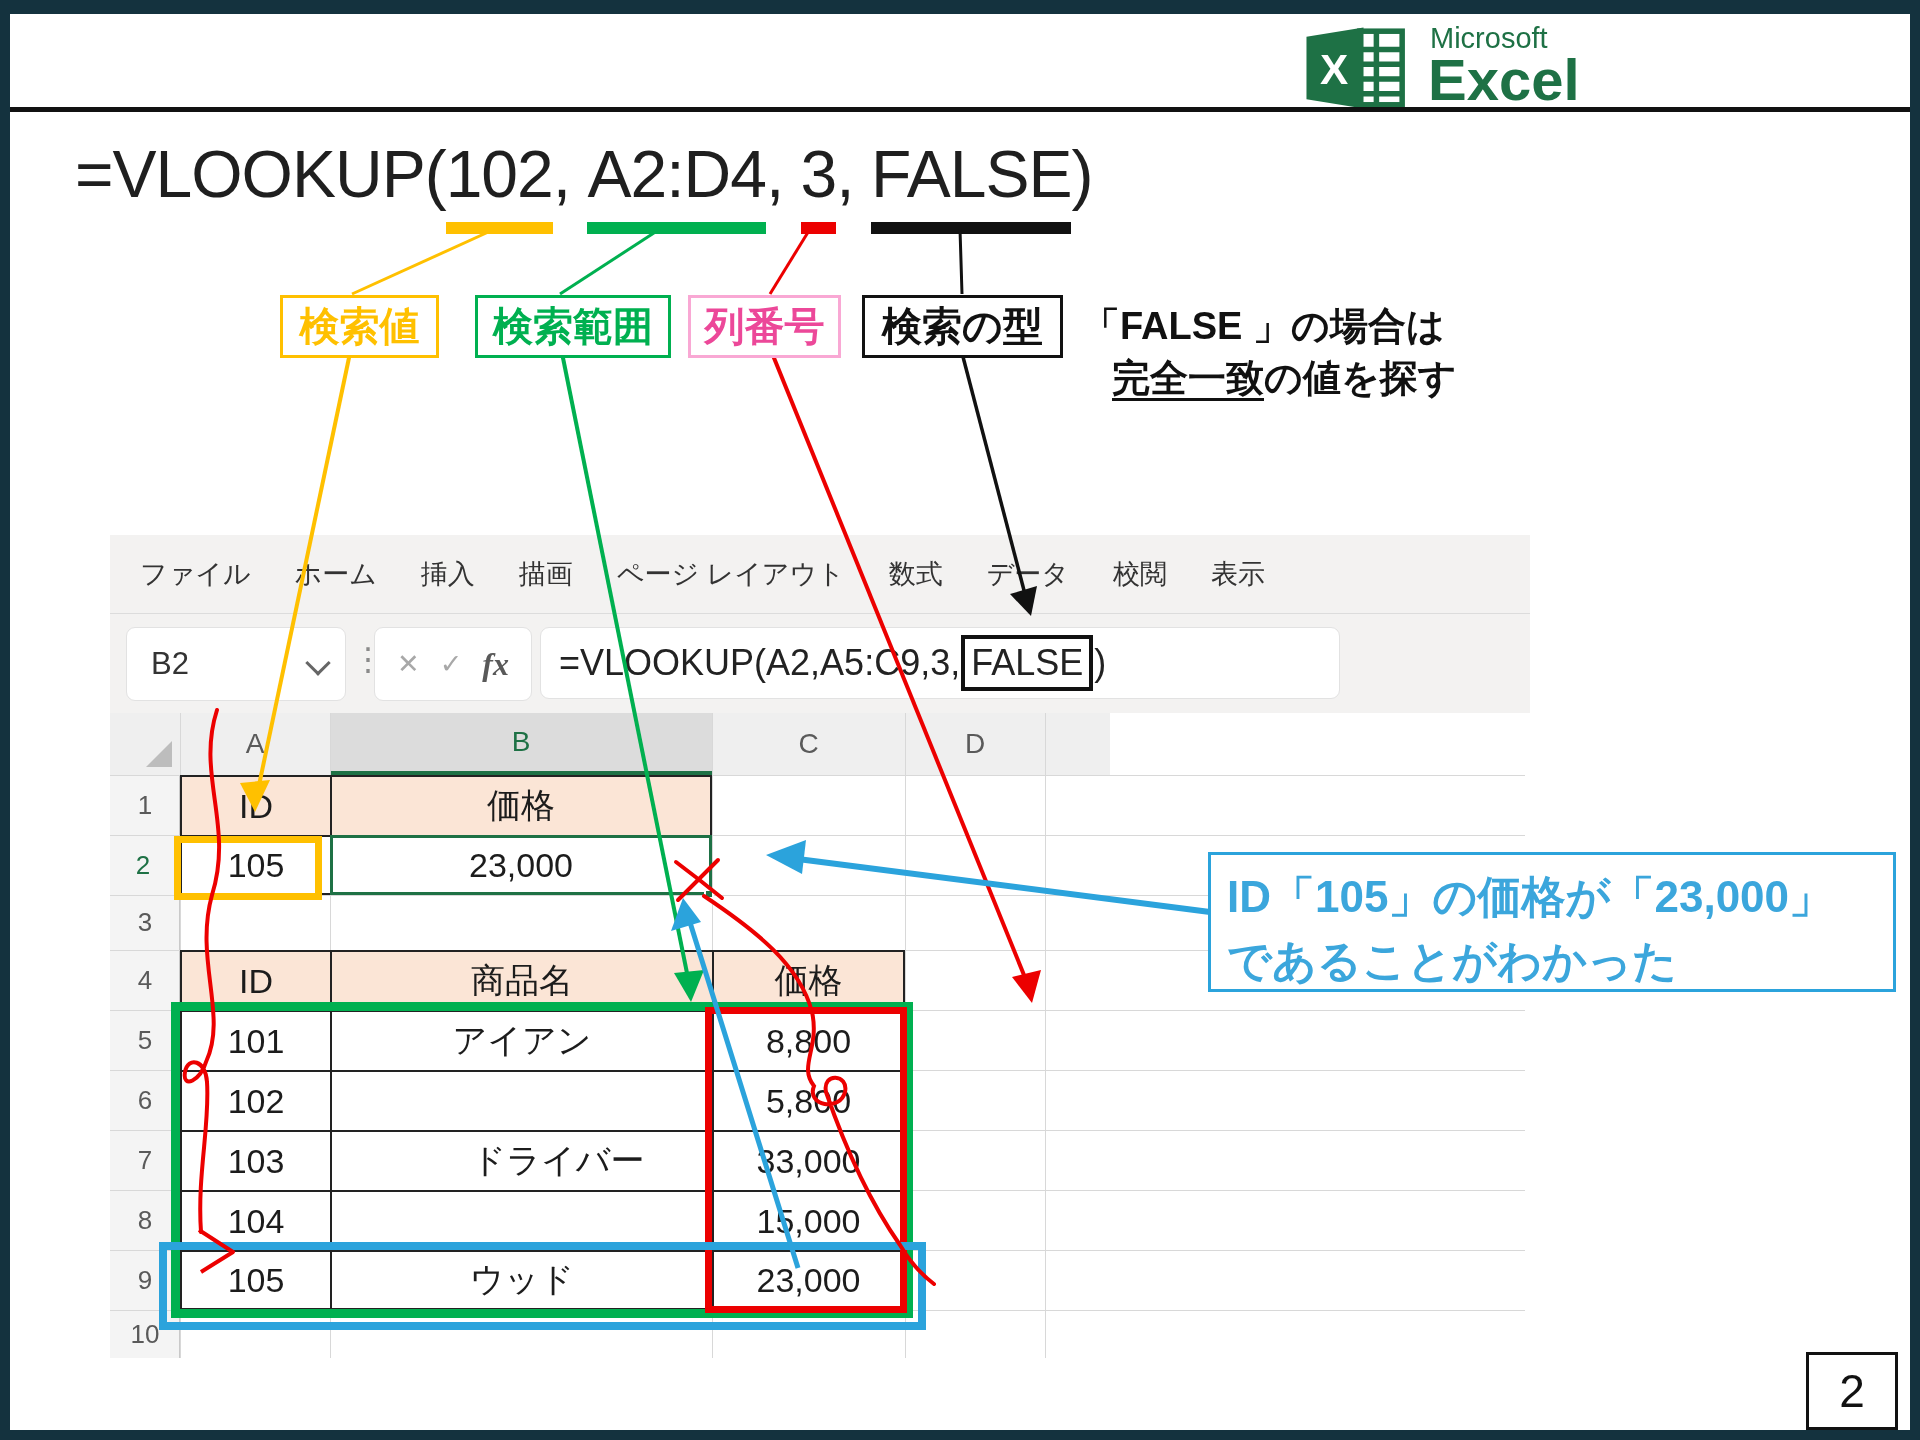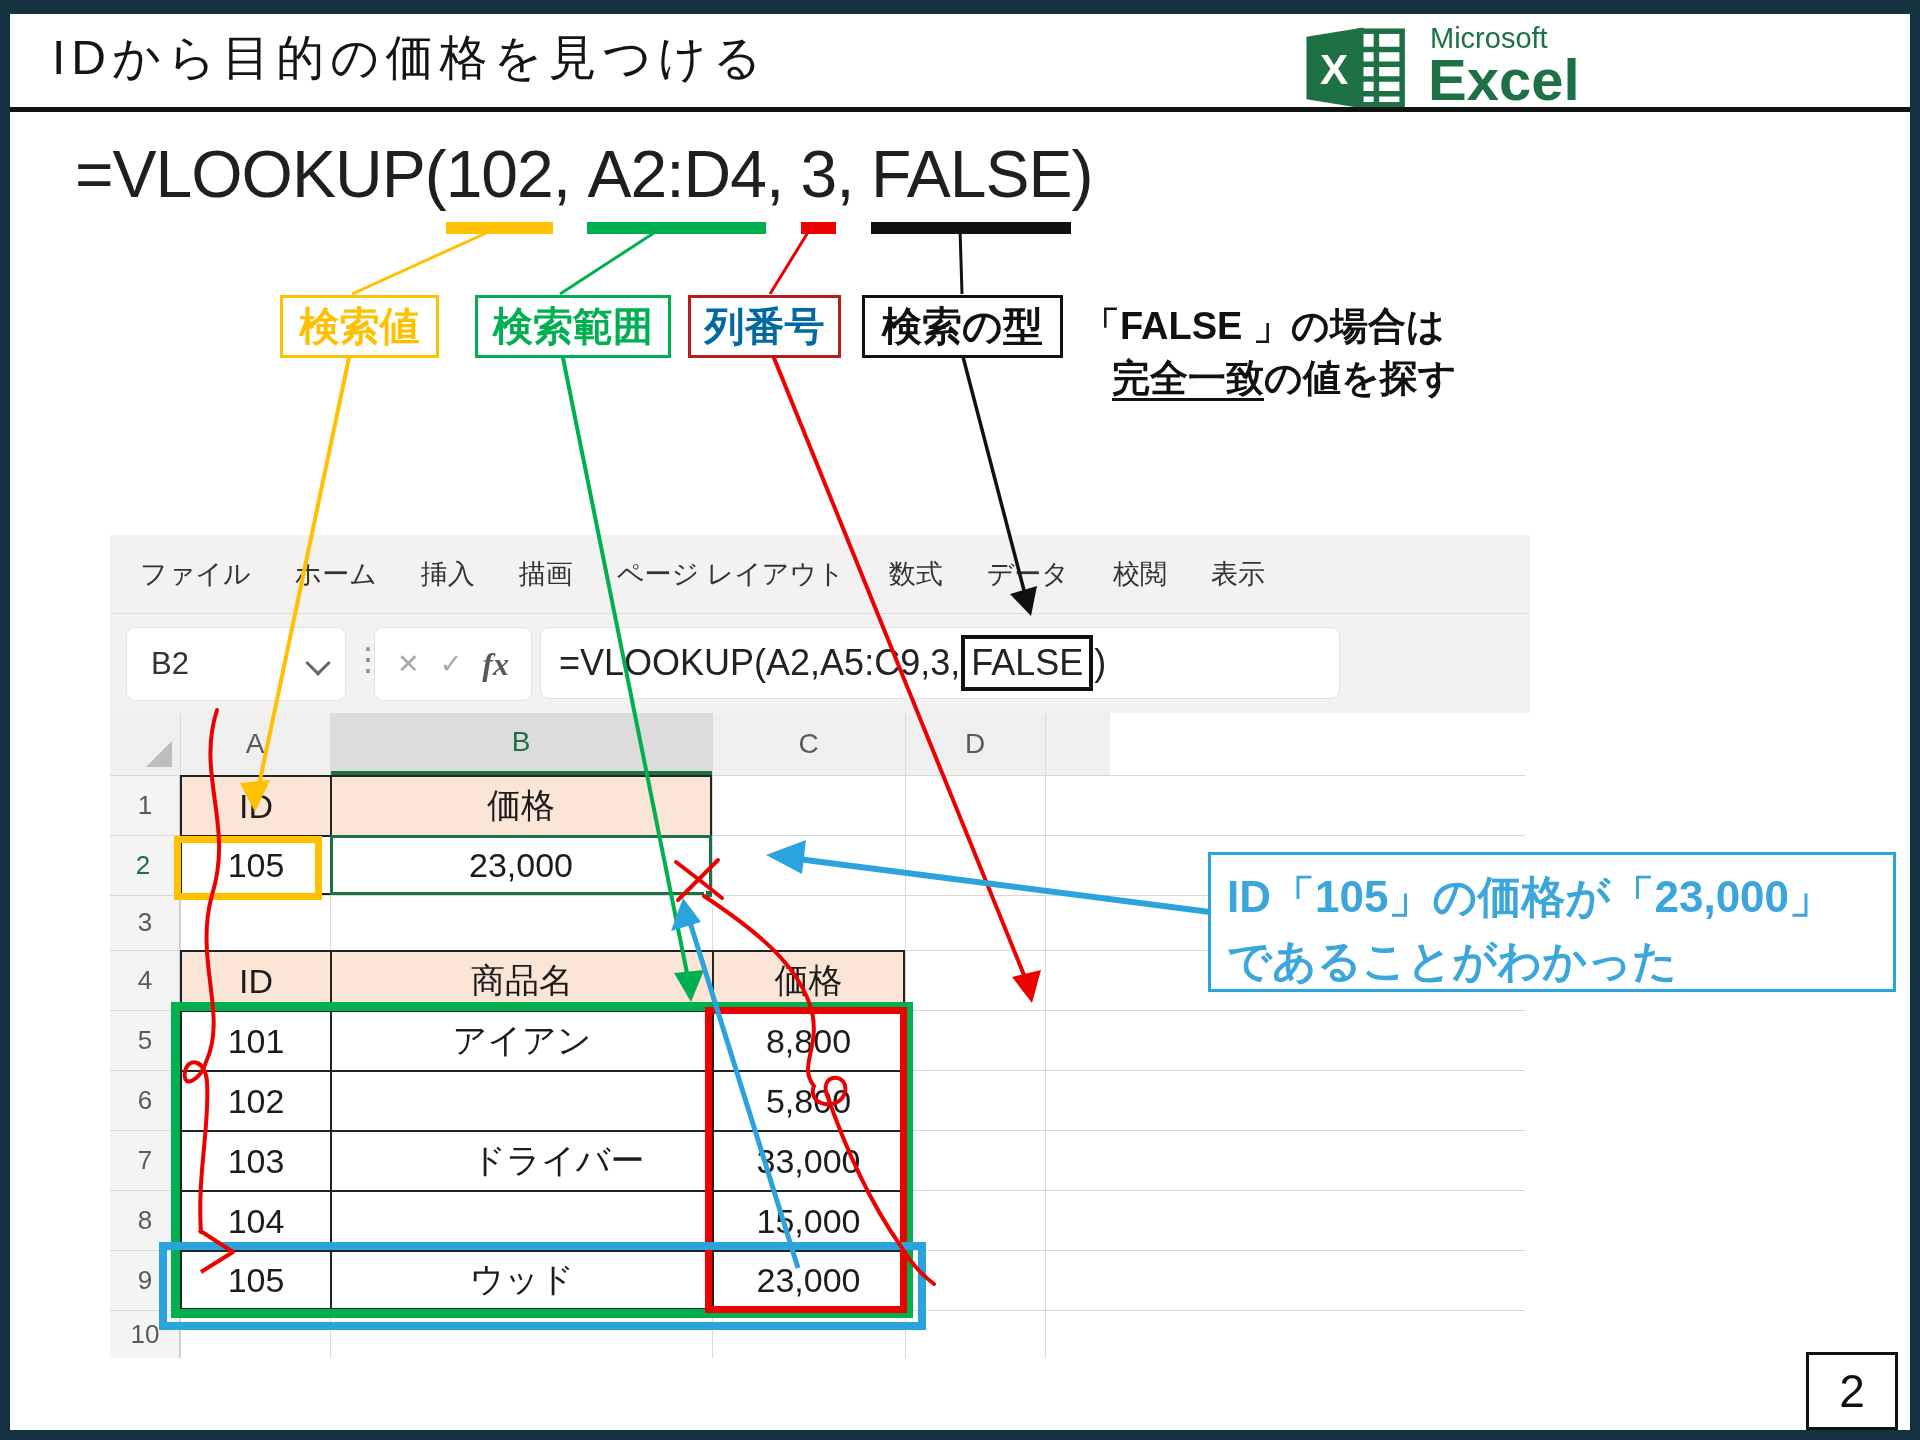--- a/index.html
+++ b/index.html
@@ -17,42 +17,41 @@
   .lblbox{display:flex;align-items:center;justify-content:center;font-weight:bold;
           font-size:40px;background:#fff;}
   svg.overlay{position:absolute;left:0;top:0;z-index:40;pointer-events:none;}
   .z50{z-index:50;}
 </style>
 </head>
 <body>
 
 <div class="page">
 
-  <div class="a" style="left:52px;top:26px;font-size:48px;color:#141414;letter-spacing:6px;">IDから目的の価格を見つける</div>
 
   <div class="a" style="left:1302px;top:20px;width:600px;height:92px;">
     <svg class="a" style="left:0;top:2px;" width="112" height="92" viewBox="0 0 120 100">
       <rect x="62" y="10" width="46" height="80" fill="#ffffff" stroke="#1E7145" stroke-width="6"></rect>
       <path d="M62 30 H108 M62 46 H108 M62 62 H108 M62 78 H108 M80 10 V90" stroke="#1E7145" stroke-width="6" fill="none"></path>
       <polygon points="4,16 66,6 66,94 4,84" fill="#1E7145"></polygon>
       <text x="34" y="67" text-anchor="middle" font-size="46" font-weight="bold" fill="#ffffff" font-family="Liberation Sans, sans-serif">X</text>
     </svg>
     <div class="a" style="left:128px;top:2px;font-size:29px;color:#1E7145;text-align:center;">Microsoft</div>
     <div class="a" style="left:126px;top:26px;font-size:58px;font-weight:bold;color:#1E7145;">Excel</div>
   </div>
 
   <div class="a" style="left:8px;top:107px;width:1904px;height:5px;background:#111;"></div>
 
   <div class="a" style="left:75px;top:136px;font-size:66px;color:#1f1f1f;letter-spacing:-1px;white-space:nowrap;">
     <span style="display:inline-block;padding-bottom:10px;">=VLOOKUP(</span><span style="display:inline-block;padding-bottom:10px;border-bottom:12px solid #FFC000;">102</span><span style="display:inline-block;padding-bottom:10px;white-space:pre;">, </span><span style="display:inline-block;padding-bottom:10px;border-bottom:12px solid #00B050;">A2:D4</span><span style="display:inline-block;padding-bottom:10px;white-space:pre;">, </span><span style="display:inline-block;padding-bottom:10px;border-bottom:12px solid #EC0000;">3</span><span style="display:inline-block;padding-bottom:10px;white-space:pre;">, </span><span style="display:inline-block;padding-bottom:10px;border-bottom:12px solid #111;">FALSE</span><span style="display:inline-block;padding-bottom:10px;">)</span>
   </div>
 
   <div class="a lblbox z50" style="left:280px;top:295px;width:153px;height:57px;border:3px solid #FFC000;color:#FFC000;">検索値</div>
   <div class="a lblbox z50" style="left:475px;top:295px;width:190px;height:57px;border:3px solid #00B050;color:#00B050;">検索範囲</div>
-  <div class="a lblbox z50" style="left:688px;top:295px;width:147px;height:57px;border:3px solid #b91c1c;color:#0369a1;">列番号</div>
+  <div class="a lblbox z50" style="left:688px;top:295px;width:147px;height:57px;border:3px solid #f9a8d4;color:#ec4899;">列番号</div>
   <div class="a z50" style="left:1082px;top:300px;font-size:38px;font-weight:bold;color:#111;line-height:1.38;">
     <div>「FALSE 」の場合は</div>
     <div style="margin-left:30px;">
       <span style="text-decoration:underline;text-decoration-thickness:3px;text-underline-offset:7px;">完全一致</span><span>の値を探す</span>
     </div>
   </div>
 
   <div class="a lblbox z50" style="left:862px;top:295px;width:195px;height:57px;border:3px solid #111;color:#111;">検索の型</div>
 
   <div class="a" style="left:110px;top:535px;width:1420px;height:78px;background:#F3F2F1;border-bottom:1px solid #dcdcdc;"></div>

